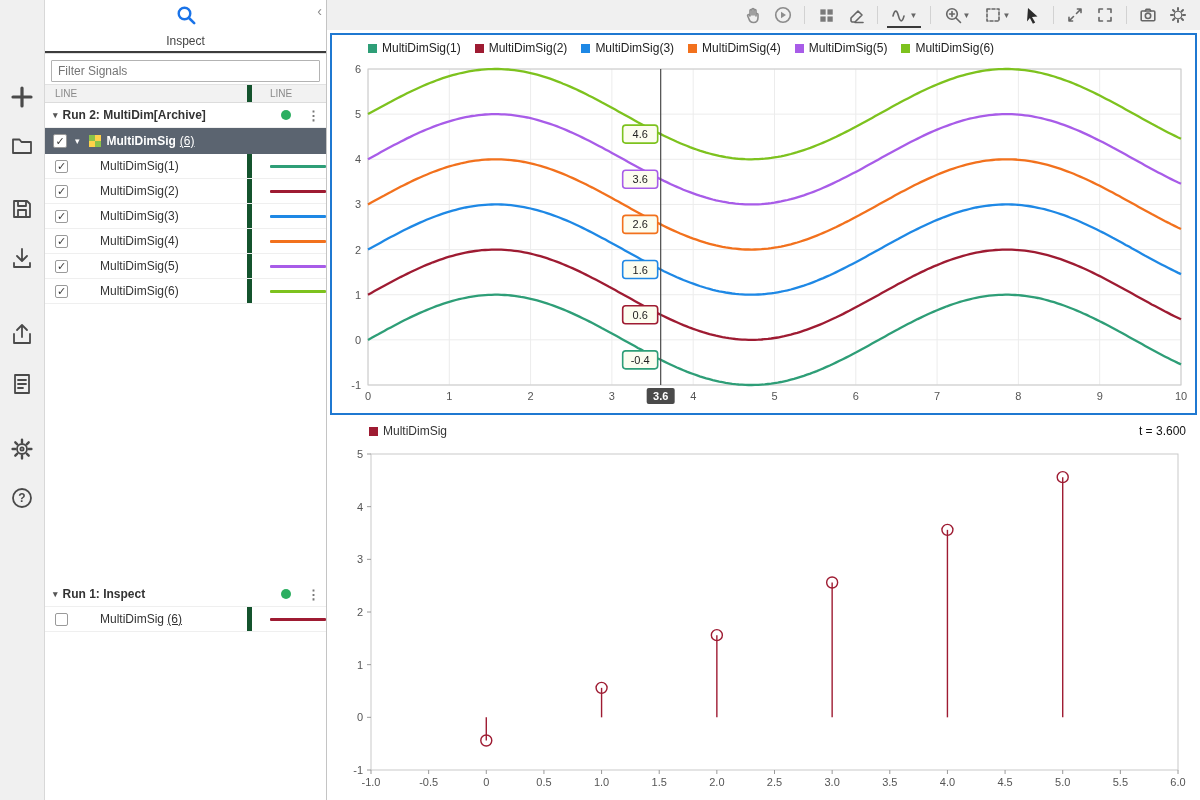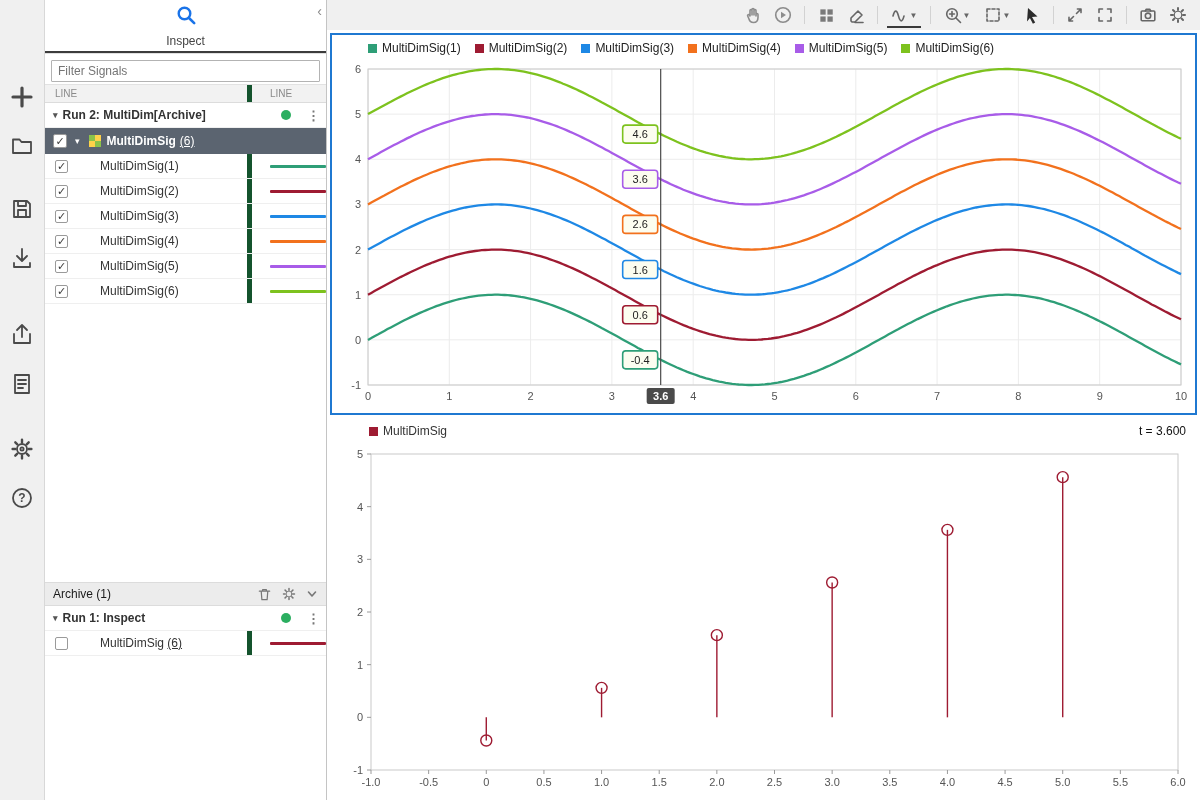--- a/index.html
+++ b/index.html
@@ -217,41 +217,20 @@
           <span class="cb">✓</span>
     <span class="sig-label">MultiDimSig(6)</span>
     <span class="col-line line-cell">
             <span class="ls" style="background:#7dc21e"></span>
           </span>
         </div>
       </div>
 
     <div class="spacer1"></div>
 
-    <div class="archdr">
-      <span>Archive (1)</span>
-      <span class="aicons">
-        <span>
-            <svg width="15" height="15" viewBox="0 0 16 16">
-              <path class="ic" style="stroke:#777;stroke-width:1.3" d="M2.5 4.5h11M6 4.5V2.8h4v1.7M4.5 4.5l.7 9h5.6l.7-9"></path>
-            </svg>
-          </span>
-        <span>
-            <svg width="14" height="14" viewBox="0 0 24 24">
-              <circle class="ic" style="stroke:#777" cx="12" cy="12" r="5"></circle>
-              <path class="ic" style="stroke:#777;stroke-width:2.6" d="M12 2.6v2.8M12 18.6v2.8M2.6 12h2.8M18.6 12h2.8M5.3 5.3l2 2M16.7 16.7l2 2M18.7 5.3l-2 2M7.3 16.7l-2 2"></path>
-            </svg>
-          </span>
-        <span>
-            <svg width="12" height="12" viewBox="0 0 12 12">
-              <path class="ic" style="stroke:#777" d="M2.5 4l3.5 4 3.5-4"></path>
-            </svg>
-          </span>
-      </span>
-    </div>
 
     <div class="row runrow">
       <span class="caret">▾</span>
       <span>Run 1: Inspect</span>
       <span class="dot"></span>
       <span class="kebab">⋮</span>
     </div>
 
     <div class="row sig">
       <span class="cb"></span>

